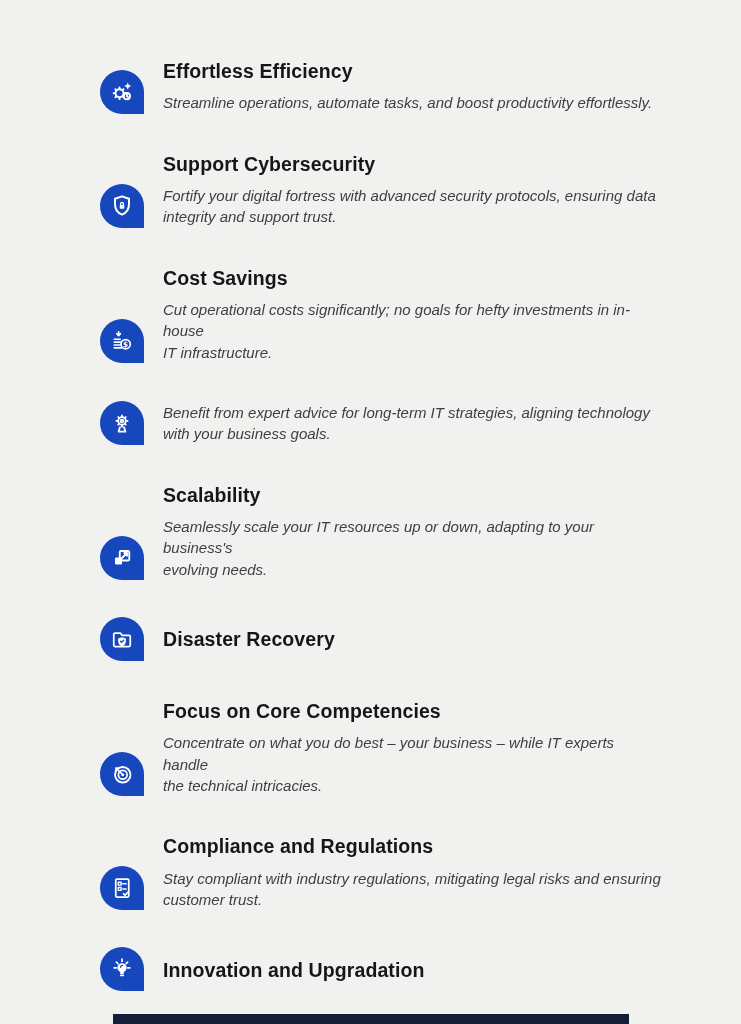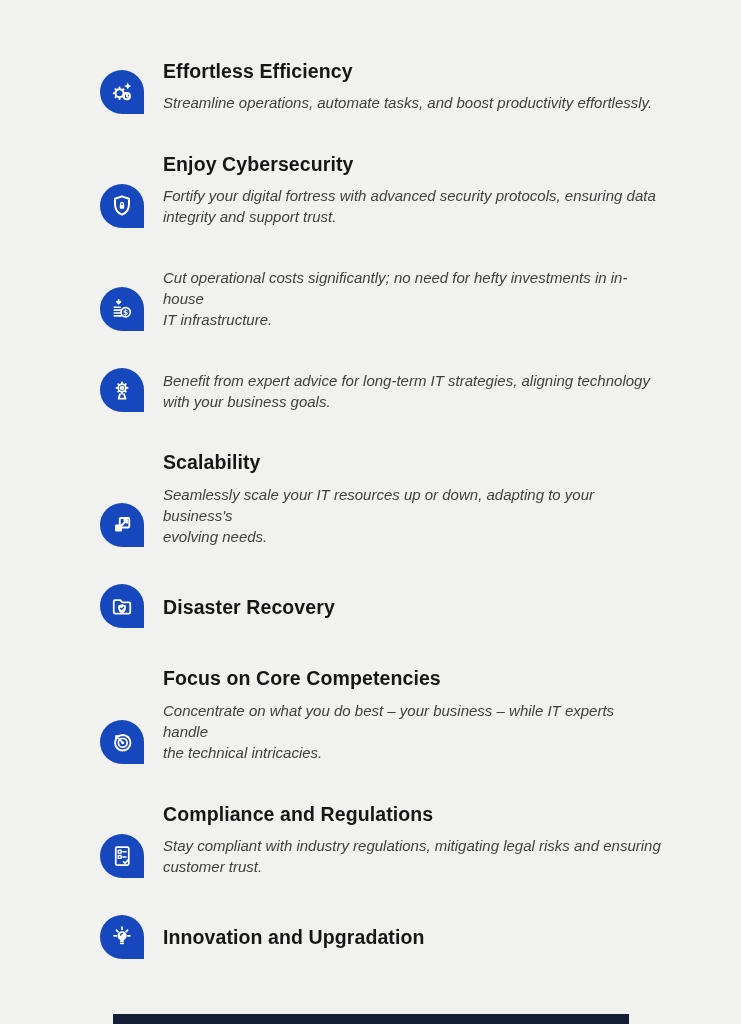--- a/index.html
+++ b/index.html
@@ -62,37 +62,38 @@
 
   <section class="feature-item">
     <span class="icon-badge">
         <svg viewBox="0 0 24 24">
           <path d="M12 4.3l5.6 1.9v4.2c0 4.4-2.7 7.4-5.6 8.5-2.9-1.1-5.6-4.1-5.6-8.5V6.2z" stroke="#fff" fill="none" stroke-linecap="round" stroke-linejoin="round" stroke-width="1.6"></path>
           <path d="M10.9 11.2v-1a1.1 1.1 0 012.2 0v1" stroke="#fff" fill="none" stroke-linecap="round" stroke-linejoin="round" stroke-width="1.1"></path>
           <rect x="10.2" y="11.2" width="3.6" height="2.9" rx=".5" fill="#fff"></rect>
         </svg>
       </span>
     <div class="feature-texts">
-      <h3 class="feature-title">Enjoy Cybersecurity</h3>
+      <h3 class="feature-title">Support Cybersecurity</h3>
       <p class="feature-desc">Fortify your digital fortress with advanced security protocols, ensuring data
 integrity and support trust.</p>
     </div>
   </section>
 
   <section class="feature-item">
     <span class="icon-badge">
         <svg viewBox="0 0 24 24">
           <path d="M9.3 4.6v3M7.9 6.2l1.4 1.5 1.4-1.5" stroke="#fff" fill="none" stroke-linecap="round" stroke-linejoin="round" stroke-width="1.4"></path>
           <path d="M5.8 10.6h4.8M5.8 12.9h4.8M5.8 15.2h4.8M5.8 17.5h5.8" stroke="#fff" fill="none" stroke-linecap="round" stroke-linejoin="round" stroke-width="1.3"></path>
           <circle cx="14.9" cy="14.5" r="3.7" stroke="#fff" fill="none" stroke-linecap="round" stroke-linejoin="round" stroke-width="1.4"></circle>
           <text x="14.9" y="16.7" font-size="6" font-weight="bold" fill="#fff" text-anchor="middle" font-family="DejaVu Sans, sans-serif">$</text>
         </svg>
       </span>
     <div class="feature-texts">
-      <p class="feature-desc">Cut operational costs significantly; no need for hefty investments in in-house
+      <h3 class="feature-title">Cost Savings</h3>
+      <p class="feature-desc">Cut operational costs significantly; no goals for hefty investments in in-house
 IT infrastructure.</p>
     </div>
   </section>
 
 
   <section class="feature-item">
     <span class="icon-badge">
         <svg viewBox="0 0 24 24">
           <g stroke="#fff" fill="none" stroke-linecap="round" stroke-linejoin="round" stroke-width="1.4">
             <circle cx="12" cy="10.3" r="3"></circle>

